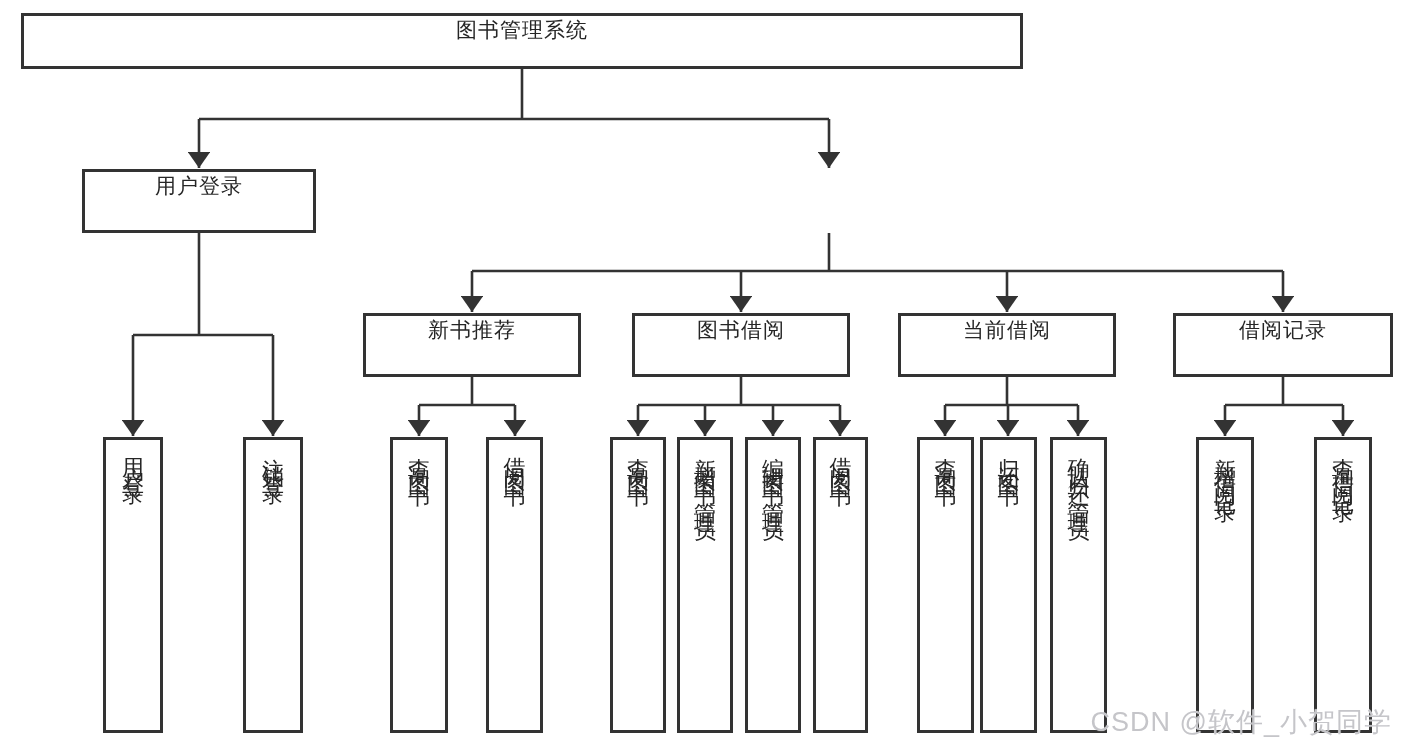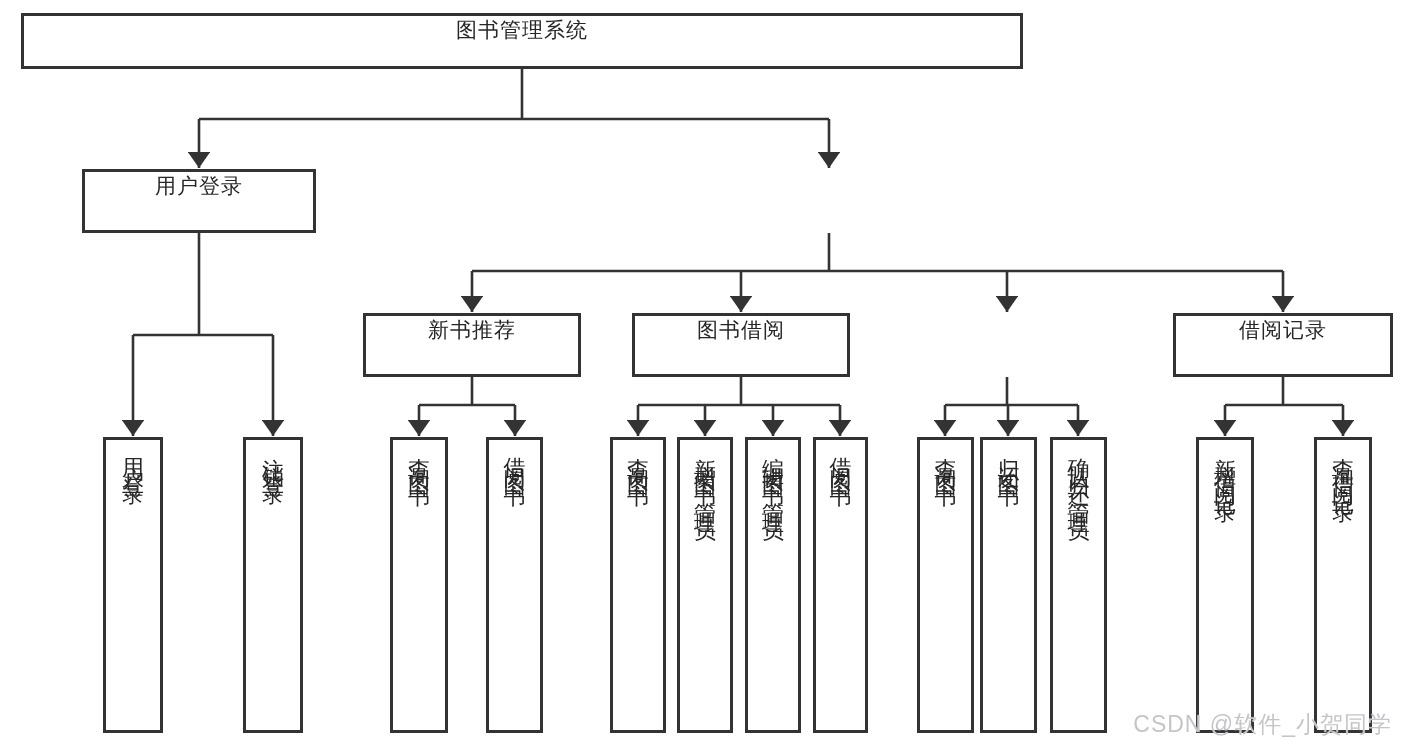--- a/index.html
+++ b/index.html
@@ -29,21 +29,21 @@
     text-orientation: mixed;
     font-size: 22px;
     letter-spacing: 9px;
     line-height: 1;
     white-space: nowrap;
   }
   .watermark {
     position: absolute;
     right: 13px;
     bottom: 7px;
-    font-size: 23px;
+    font-size: 27px;
     color: #c5c5c9;
     z-index: 3;
     letter-spacing: 1px;
     text-shadow: 0 0 1px #ffffff;
   }
 </style>
 </head>
 <body>
 
 <div class="canvas">
@@ -98,20 +98,23 @@
   <div class="node h" style="left:82px; top:169px; width:234px; height:64px;">
     <span>用户登录</span>
   </div>
 
   <div class="node h" style="left:632px; top:313px; width:218px; height:64px;">
     <span>图书借阅</span>
   </div>
   <div class="node h" style="left:363px; top:313px; width:218px; height:64px;">
     <span>新书推荐</span>
   </div>
+  <div class="node h" style="left:898px; top:313px; width:218px; height:64px;">
+    <span>当前借阅</span>
+  </div>
   <div class="node h" style="left:1173px; top:313px; width:220px; height:64px;">
     <span>借阅记录</span>
   </div>
 
   <div class="node v" style="left:103px; top:437px; width:60px; height:296px;">
     <span>用户登录</span>
   </div>
   <div class="node v" style="left:243px; top:437px; width:60px; height:296px;">
     <span>注销登录</span>
   </div>

